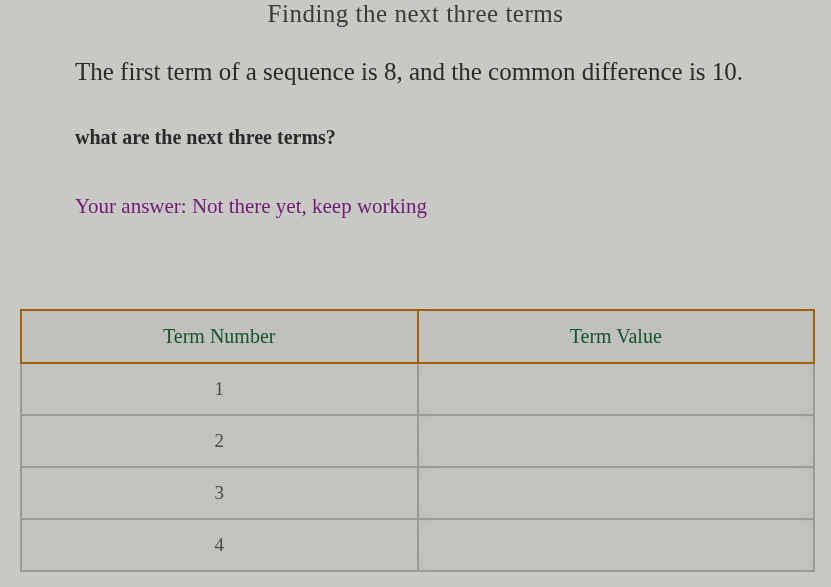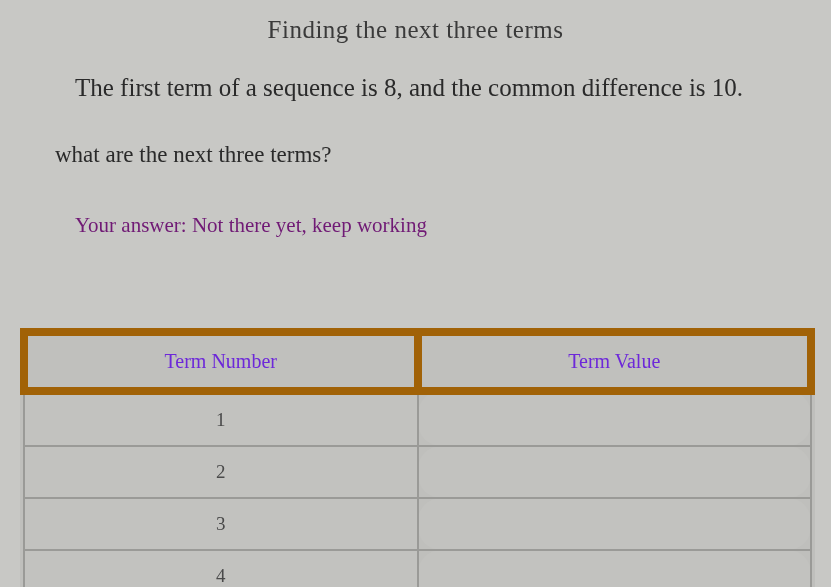--- a/index.html
+++ b/index.html
@@ -13,58 +13,58 @@
       background: #c8c8c5;
       font-family: Georgia, 'Times New Roman', serif;
       color: #2a2a2a;
       padding: 0 20px;
       overflow: hidden;
     }
     .title {
       text-align: center;
       font-size: 25px;
       color: #3a3a3a;
-      padding-top: 16px;
+      padding-top: 0;
       margin-bottom: 30px;
       font-weight: 400;
       letter-spacing: 0.5px;
     }
     .problem-text {
       font-size: 25px;
       color: #2a2a2a;
       margin-left: 55px;
       margin-bottom: 40px;
       font-weight: 400;
     }
     .question-text {
-      font-size: 23px;
+      font-size: 20px;
       color: #2a2a2a;
-      margin-left: 35px;
+      margin-left: 55px;
       margin-bottom: 45px;
-      font-weight: 400;
+      font-weight: 700;
     }
     .answer-text {
       font-size: 21px;
       color: #701a75;
       margin-left: 55px;
       margin-bottom: 90px;
       font-weight: 400;
     }
     table {
       width: 795px;
       border-collapse: collapse;
       margin-left: 0;
       background: #bfbfbc;
     }
     th {
-      border: 8px solid #a16207;
+      border: 2px solid #a16207;
       padding: 14px 0;
       font-size: 20px;
       font-weight: 400;
-      color: #6d28d9;
+      color: #14532d;
       text-align: center;
       background: #c0c0bd;
     }
     td {
       border: 2px solid #9a9a97;
       padding: 14px 0;
       font-size: 19px;
       font-weight: 400;
       color: #4a4a4a;
       text-align: center;

